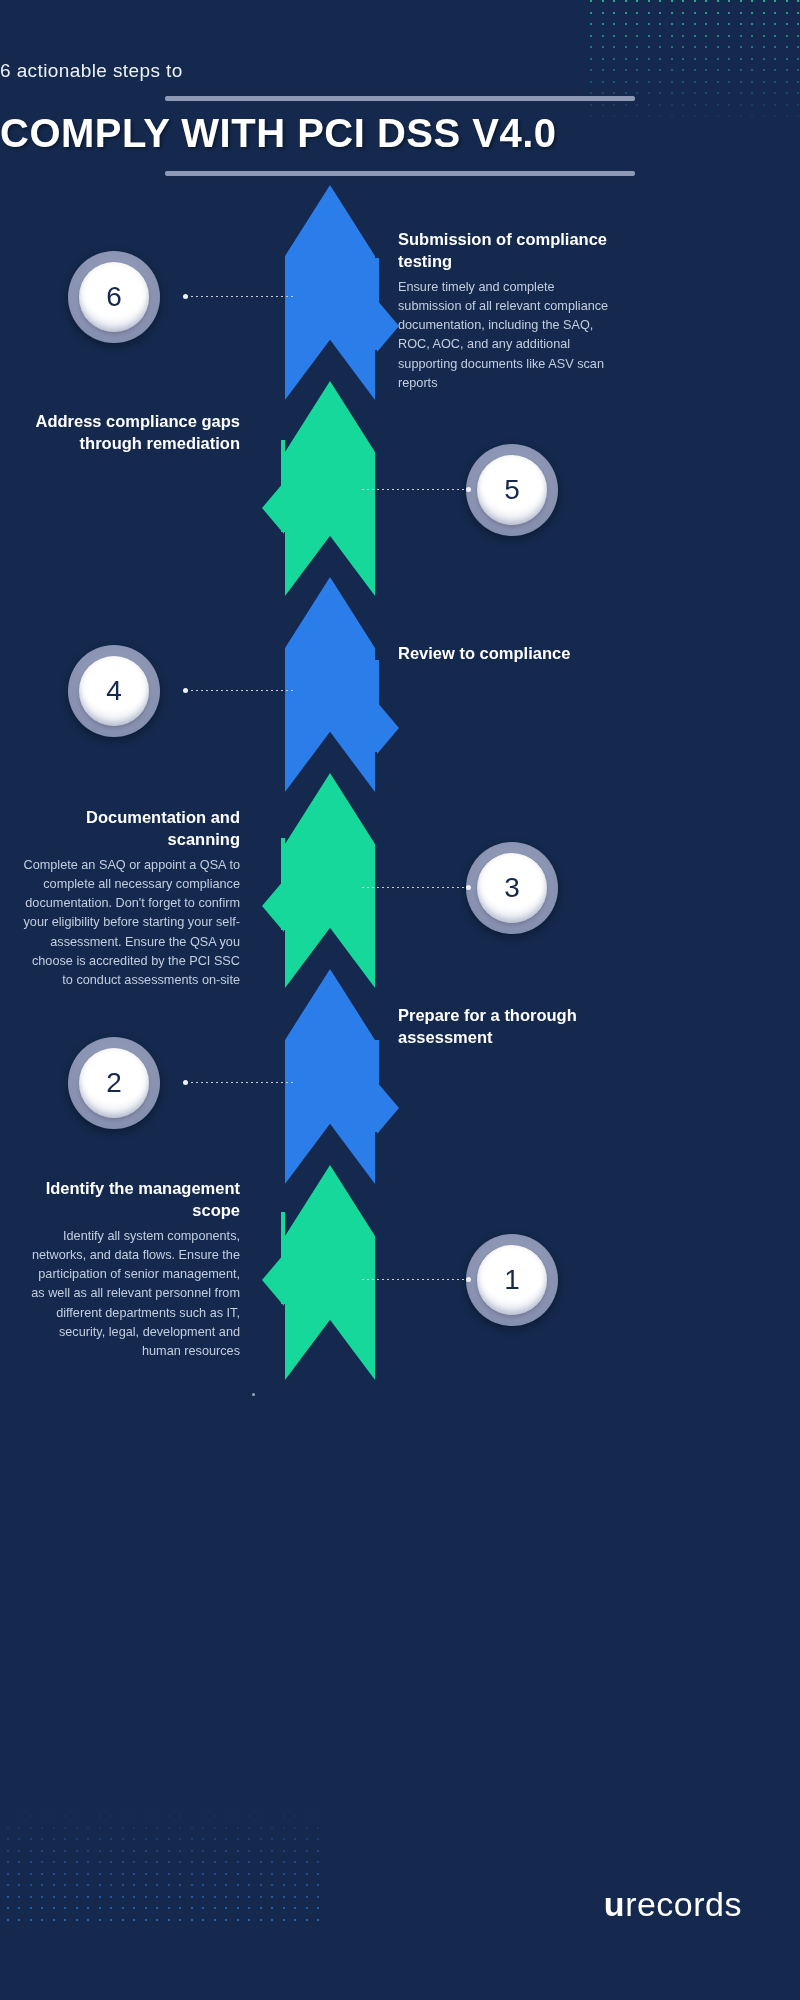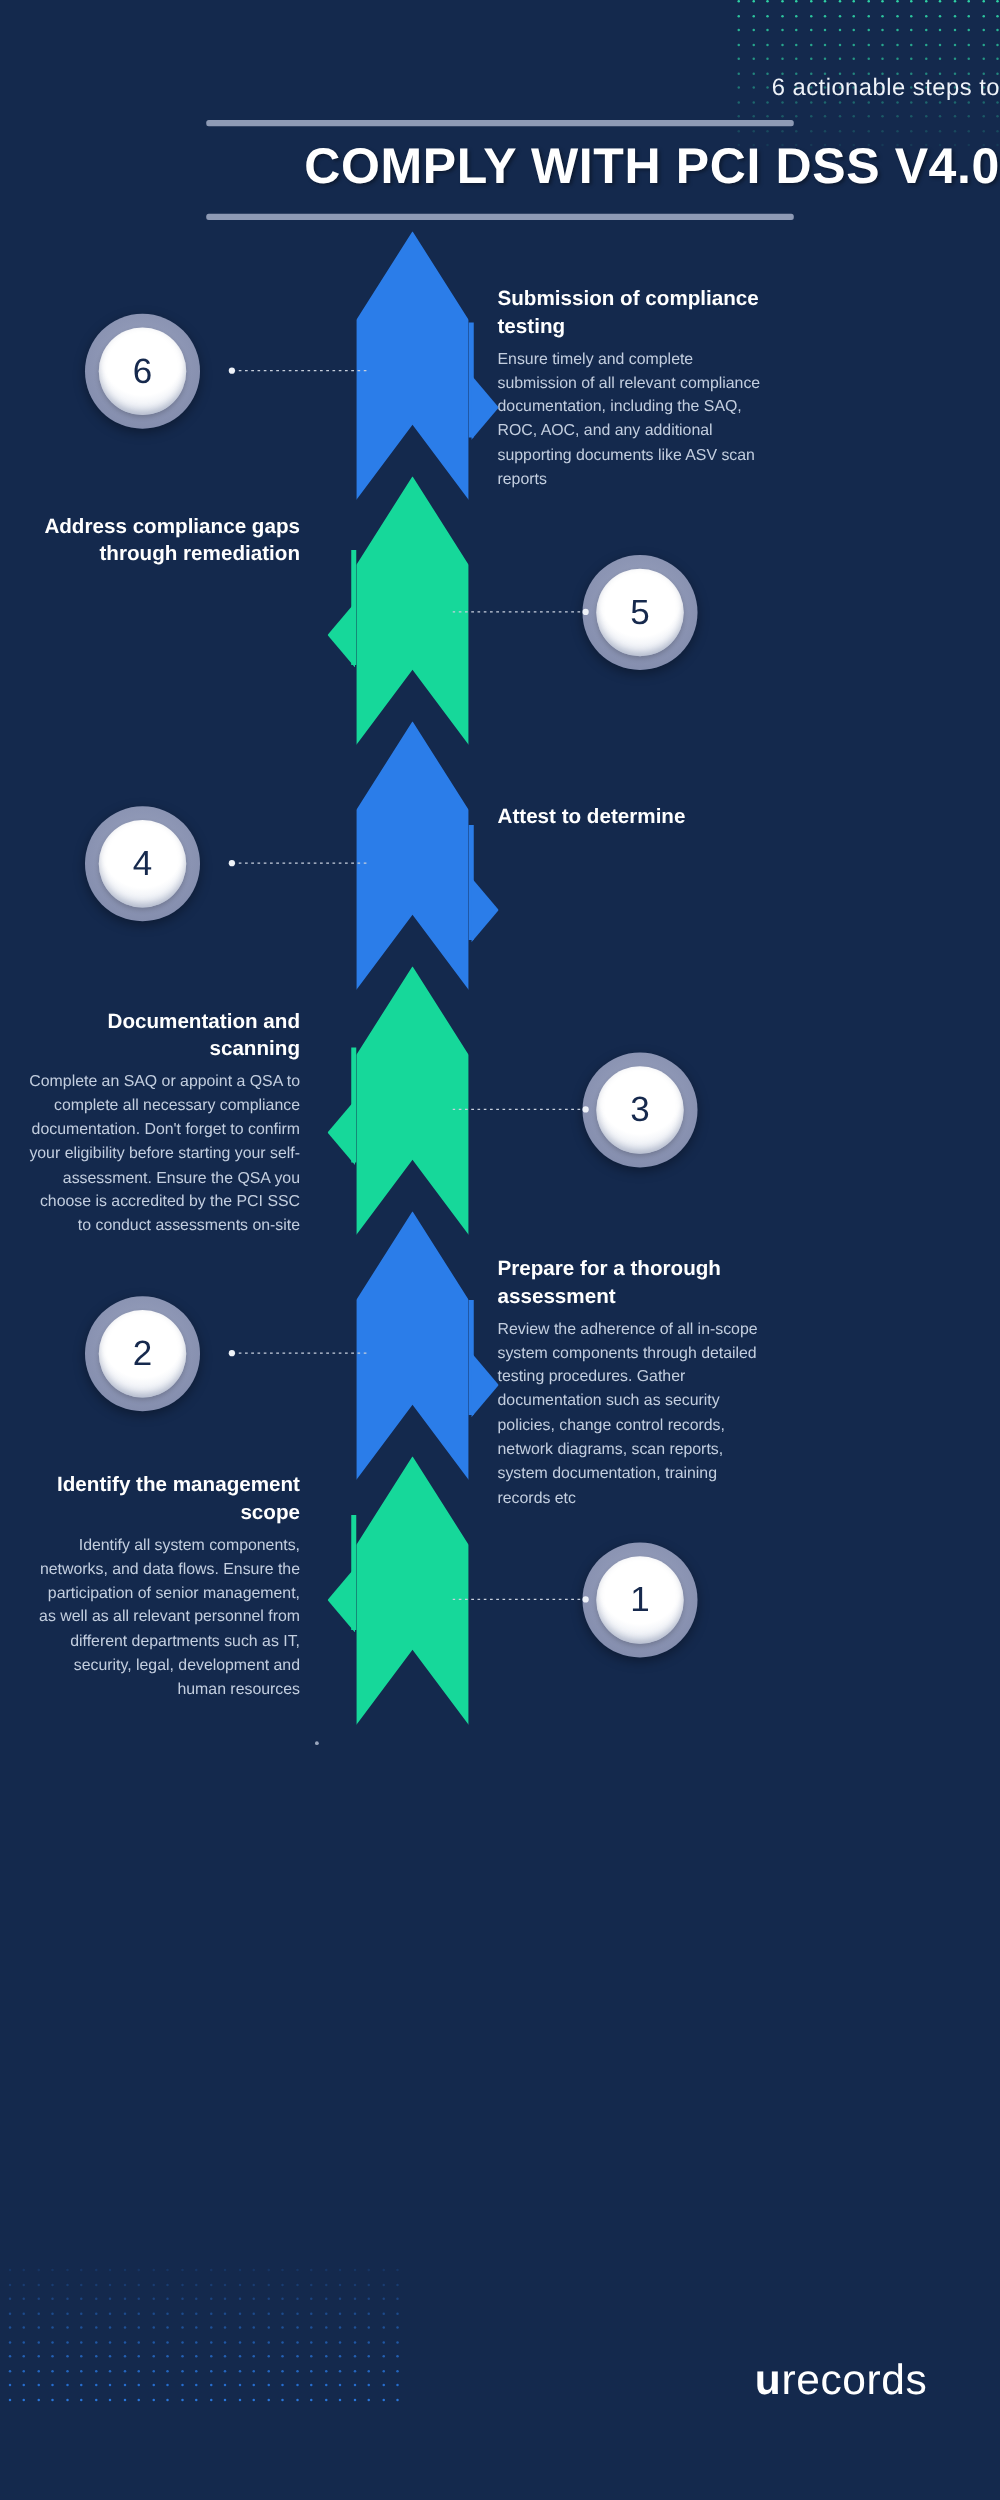--- a/index.html
+++ b/index.html
@@ -13,21 +13,21 @@
   }
 
   
   .dots { position:absolute; pointer-events:none; }
   .dots .dot { position:absolute; width:2px; height:2px; border-radius:50%; }
 
   #dots-top-right { top:0; left:590px; width:215px; height:130px; }
   #dots-bottom-left { top:1815px; left:-5px; width:330px; height:110px; }
 
   
-  #header { position:absolute; top:0; left:0; width:800px; text-align:right; }
+  #header { position:absolute; top:0; left:0; width:800px; text-align:left; }
   #kicker {
     margin-top:60px;
     font-size:19px;
     font-weight:400;
     letter-spacing:.4px;
     color:#eef2f8;
   }
   #title-rule-top, #title-rule-bottom {
     width:470px; height:5px; margin:0 auto;
     background:#8e9ab5; border-radius:2px;
@@ -661,21 +661,21 @@
     <div class="pointer left" style="top: 482px; left: 262px; background: rgb(22, 216, 154);"></div>
     <div class="medallion" style="top: 444px; left: 466px;">
       <div class="inner">
         <div class="num">5</div>
       </div>
     </div>
     <div class="connector" style="top: 489px; left: 362px; width: 106px;">
       <span class="cap" style="left: 104px;"></span>
     </div>
     <div class="text-block right" style="top: 642px;">
-      <div class="step-head">Attest to determine</div>
+      <div class="step-head">Review to compliance</div>
     </div>
     <div class="stub" style="top: 660px; left: 375px; background: rgb(43, 125, 233);"></div>
     <div class="pointer right" style="top: 702px; left: 377px; background: rgb(43, 125, 233);"></div>
     <div class="medallion" style="top: 645px; left: 68px;">
       <div class="inner">
         <div class="num">4</div>
       </div>
     </div>
     <div class="connector" style="top: 690px; left: 186px; width: 108px;">
       <span class="cap" style="left: -3px;"></span>
@@ -689,21 +689,20 @@
     <div class="medallion" style="top: 842px; left: 466px;">
       <div class="inner">
         <div class="num">3</div>
       </div>
     </div>
     <div class="connector" style="top: 887px; left: 362px; width: 106px;">
       <span class="cap" style="left: 104px;"></span>
     </div>
     <div class="text-block right" style="top: 1004px;">
       <div class="step-head">Prepare for a thorough assessment</div>
-      <div class="step-body">Review the adherence of all in-scope system components through detailed testing procedures. Gather documentation such as security policies, change control records, network diagrams, scan reports, system documentation, training records etc</div>
     </div>
     <div class="stub" style="top: 1040px; left: 375px; background: rgb(43, 125, 233);"></div>
     <div class="pointer right" style="top: 1082px; left: 377px; background: rgb(43, 125, 233);"></div>
     <div class="medallion" style="top: 1037px; left: 68px;">
       <div class="inner">
         <div class="num">2</div>
       </div>
     </div>
     <div class="connector" style="top: 1082px; left: 186px; width: 108px;">
       <span class="cap" style="left: -3px;"></span>

